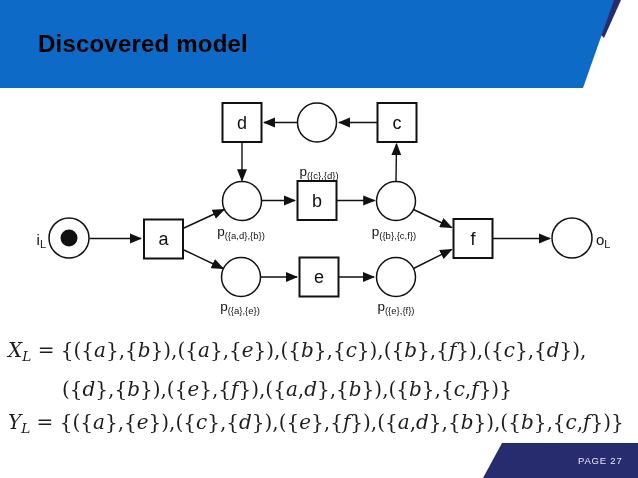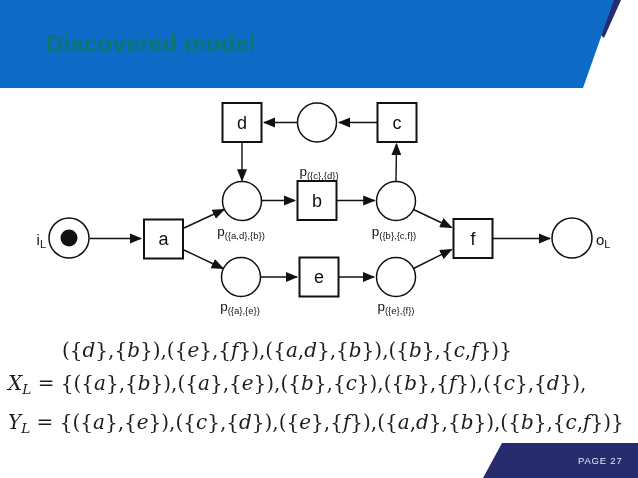--- a/index.html
+++ b/index.html
@@ -2,23 +2,23 @@
 <html><head>
 <meta charset="utf-8">
 <style>
   html,body{margin:0;padding:0;}
   body{width:638px;height:478px;background:#ffffff;overflow:hidden;
        font-family:"Liberation Sans",sans-serif;position:relative;}
   .slide{position:absolute;inset:0;width:638px;height:478px;}
 
   
   .banner-svg{position:absolute;left:0;top:0;}
-  .slide-title{position:absolute;left:38px;top:30px;color:#0f766e;
+  .slide-title{position:absolute;left:38px;top:30px;color:#000000;
     font-family:"Liberation Sans",sans-serif;font-size:24px;font-weight:bold;
-    letter-spacing:0.2px;white-space:nowrap;margin-left:8px;}
+    letter-spacing:0.2px;white-space:nowrap;}
 
   
   .diagram-svg{position:absolute;left:0;top:0;}
   .diagram-svg text{font-family:"Liberation Sans",sans-serif;fill:#111111;}
   .node-letter{font-size:18px;}
   .place-label{font-size:13.5px;}
   .place-sub{font-size:9.5px;}
   .io-label{font-size:15px;}
   .io-sub{font-size:11px;}
 
@@ -105,22 +105,22 @@
       <text x="319" y="176"><tspan class="place-label">p</tspan><tspan class="place-sub" dy="3">({c},{d})</tspan></text>
       <text x="394" y="236"><tspan class="place-label">p</tspan><tspan class="place-sub" dy="3">({b},{c,f})</tspan></text>
       <text x="396" y="311"><tspan class="place-label">p</tspan><tspan class="place-sub" dy="3">({e},{f})</tspan></text>
     </g>
 
     <text x="46" y="245" text-anchor="end"><tspan class="io-label">i</tspan><tspan class="io-sub" dy="3">L</tspan></text>
     <text x="596" y="245" text-anchor="start"><tspan class="io-label">o</tspan><tspan class="io-sub" dy="3">L</tspan></text>
   </svg>
 
   <div class="formulas">
+    <div class="formula-line"><i>X</i><sub><i>L</i></sub> = {({<i>a</i>},{<i>b</i>}),({<i>a</i>},{<i>e</i>}),({<i>b</i>},{<i>c</i>}),({<i>b</i>},{<i>f</i>}),({<i>c</i>},{<i>d</i>}),</div>
     <div class="formula-line indent">({<i>d</i>},{<i>b</i>}),({<i>e</i>},{<i>f</i>}),({<i>a</i>,<i>d</i>},{<i>b</i>}),({<i>b</i>},{<i>c</i>,<i>f</i>})}</div>
-    <div class="formula-line"><i>X</i><sub><i>L</i></sub> = {({<i>a</i>},{<i>b</i>}),({<i>a</i>},{<i>e</i>}),({<i>b</i>},{<i>c</i>}),({<i>b</i>},{<i>f</i>}),({<i>c</i>},{<i>d</i>}),</div>
     <div class="formula-line"><i>Y</i><sub><i>L</i></sub> = {({<i>a</i>},{<i>e</i>}),({<i>c</i>},{<i>d</i>}),({<i>e</i>},{<i>f</i>}),({<i>a</i>,<i>d</i>},{<i>b</i>}),({<i>b</i>},{<i>c</i>,<i>f</i>})}</div>
   </div>
 
   <svg class="page-box-svg" width="638" height="478">
     <polygon points="502,443 638,443 638,478 483,478" fill="#262c6e"></polygon>
   </svg>
   <div class="page-label">PAGE 27</div>
 
 </div>
 

